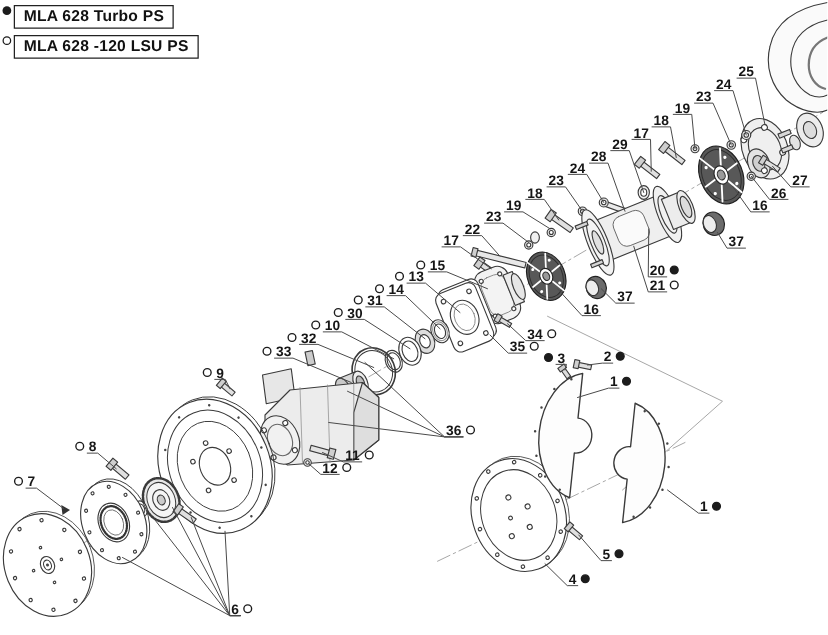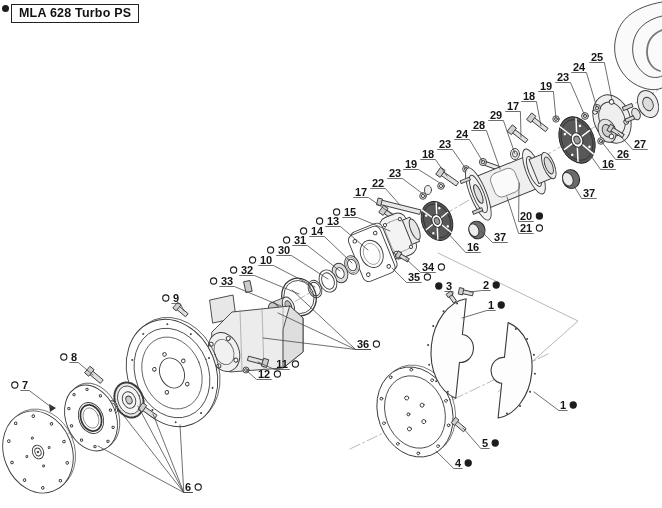--- a/index.html
+++ b/index.html
@@ -668,14 +668,20 @@
     </g>
   </svg>
 
   <div class="titles">
     <div class="title-row">
       <span class="dot filled"></span>
       <div class="title-box">
         <span>MLA 628 Turbo PS</span>
       </div>
     </div>
+    <div class="title-row">
+      <span class="dot open"></span>
+      <div class="title-box">
+        <span>MLA 628 -120 LSU PS</span>
+      </div>
+    </div>
   </div>
 </div>
 
 </body></html>

